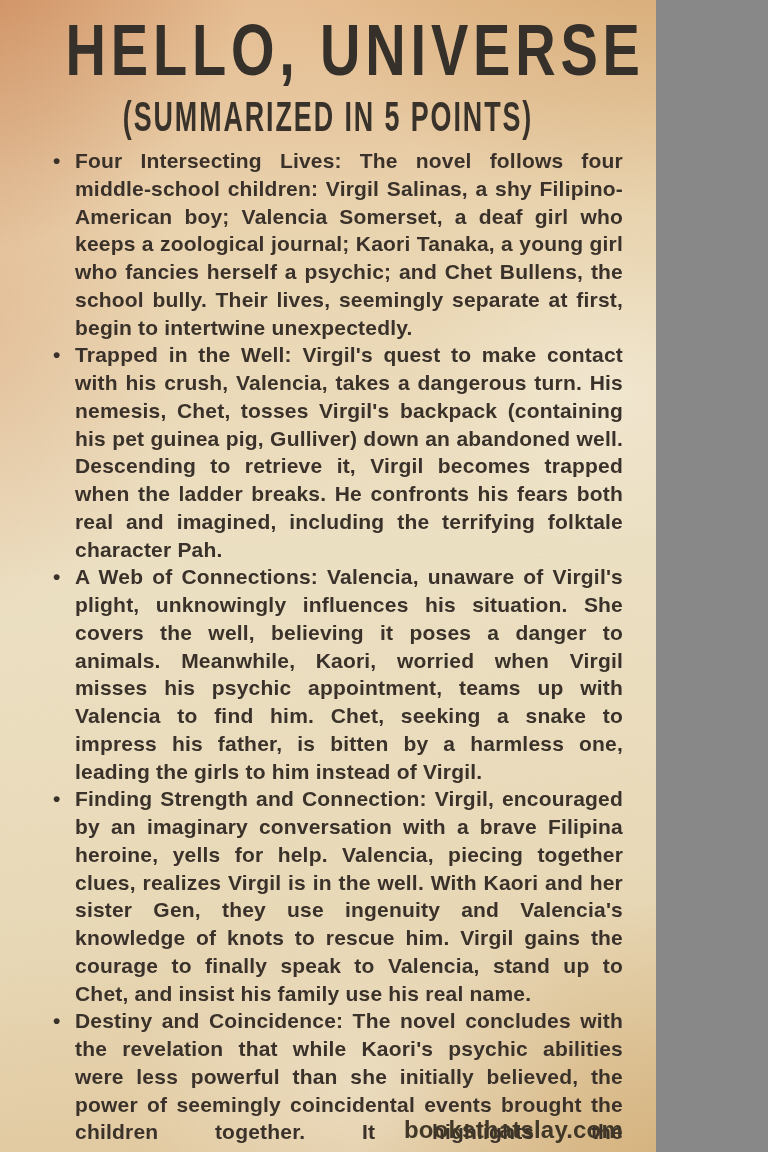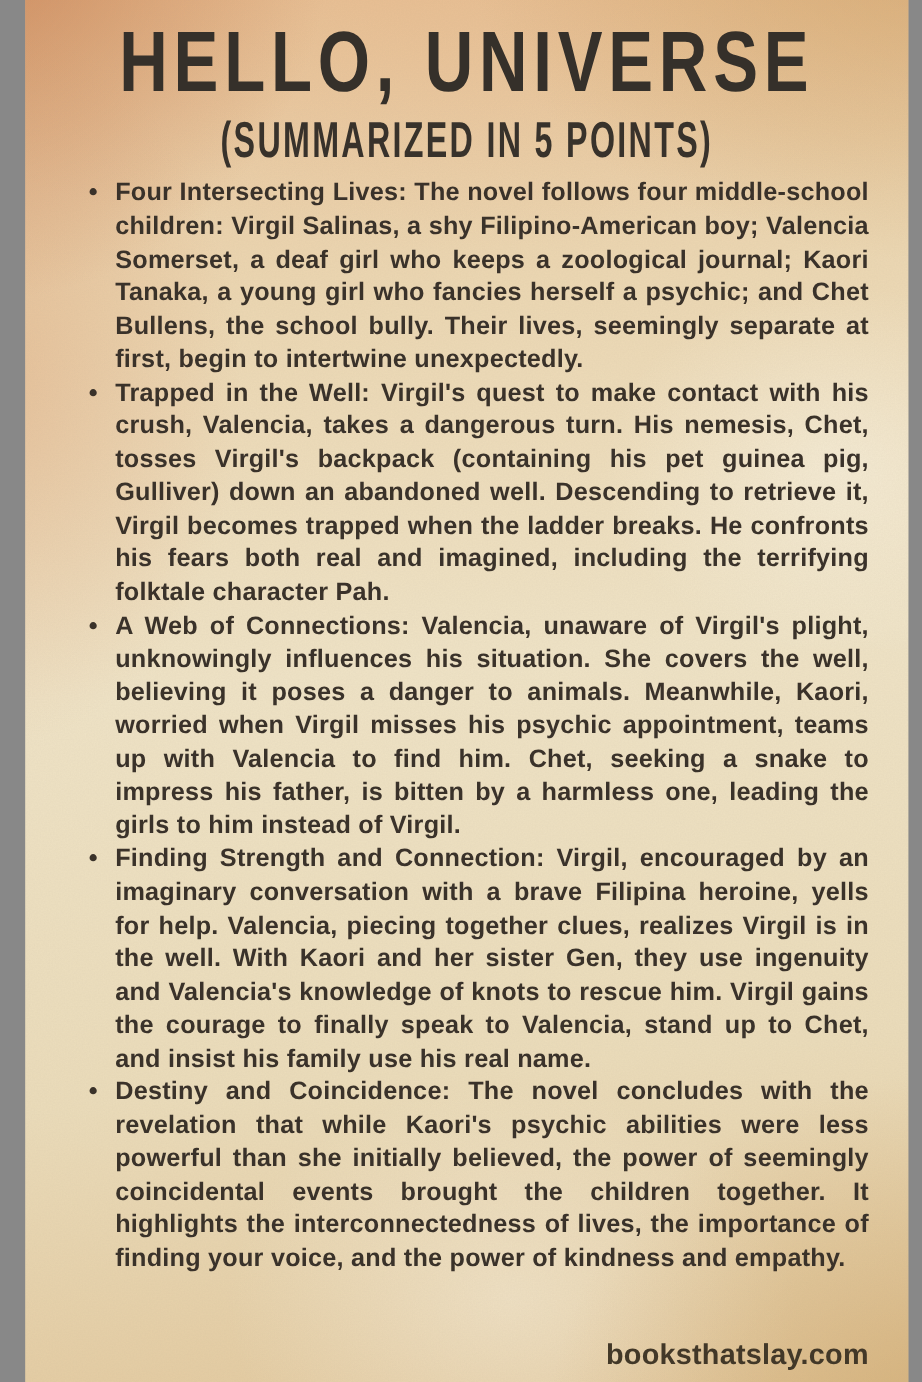--- a/index.html
+++ b/index.html
@@ -1,33 +1,32 @@
 <!DOCTYPE html>
 <html><head>
 <meta charset="utf-8">
 <style>
   html, body { margin: 0; padding: 0; }
   body { background: #888; }
 
   .page {
     position: relative;
-    width: 736px;
+    width: 656px;
     height: 1152px;
     overflow: hidden;
     font-family: "Liberation Sans", sans-serif;
     background:
       radial-gradient(420px 430px at -40px -50px, rgba(184,94,44,0.55), rgba(184,94,44,0) 70%),
       radial-gradient(300px 430px at -4% 28%,   rgba(215,138,92,0.32), rgba(215,138,92,0) 70%),
       radial-gradient(560px 400px at 104% -6%,  rgba(192,136,62,0.42), rgba(192,136,62,0) 72%),
       radial-gradient(900px 430px at 50% -10%,  rgba(230,168,112,0.42), rgba(230,168,112,0) 75%),
       radial-gradient(460px 420px at 104% 104%, rgba(198,150,82,0.48), rgba(198,150,82,0) 72%),
       radial-gradient(280px 220px at 92% 34%,   rgba(249,244,228,0.55), rgba(249,244,228,0) 70%),
       radial-gradient(340px 260px at 55% 94%,   rgba(248,242,226,0.45), rgba(248,242,226,0) 70%),
       linear-gradient(175deg, #e9c59d 0%, #ecd7b2 22%, #efe3c6 48%, #ebdcba 76%, #e3c99e 100%);
-    margin-left: 21px;
   }
 
   .texture {
     position: absolute;
     inset: 0;
     pointer-events: none;
   }
 
   .header {
     position: absolute;

